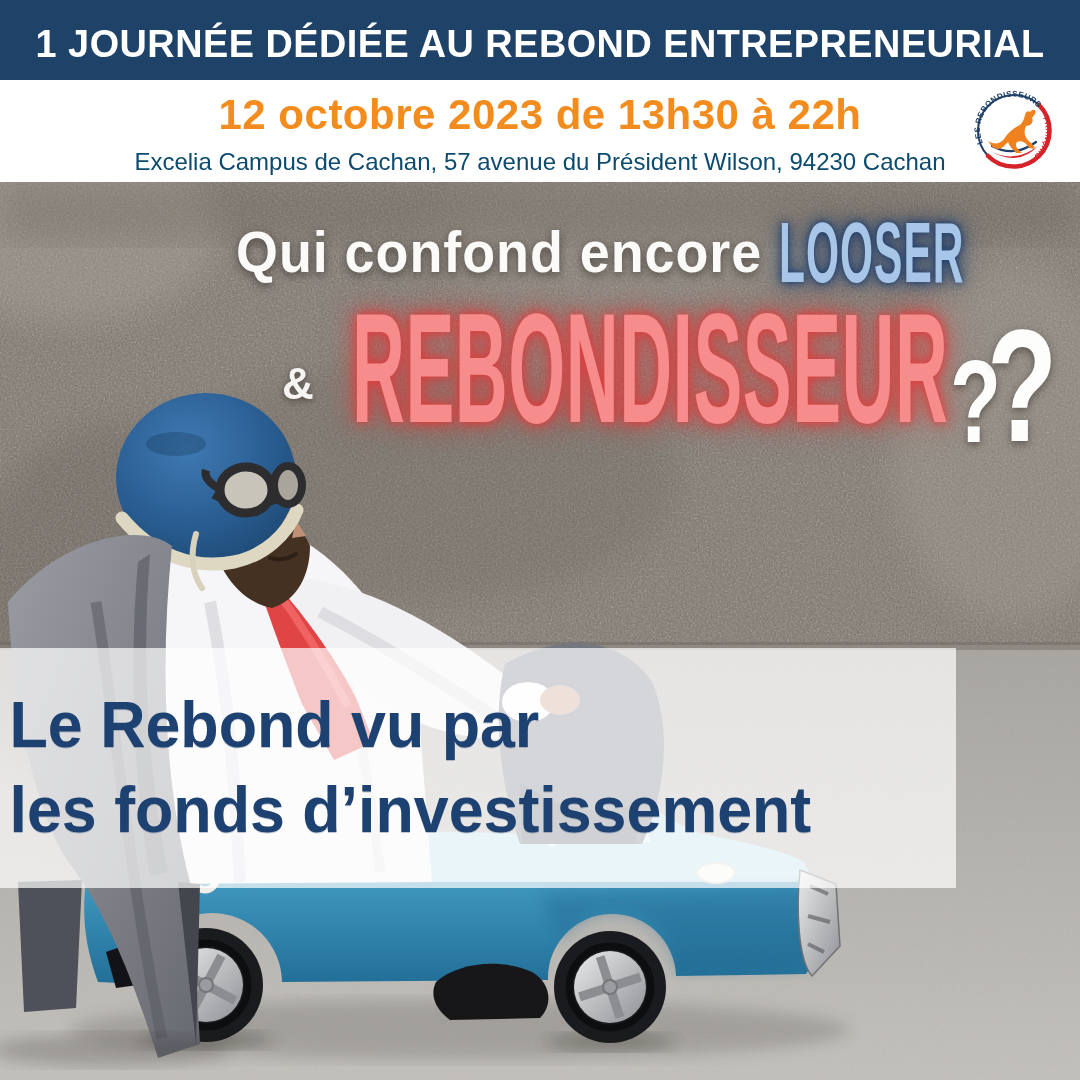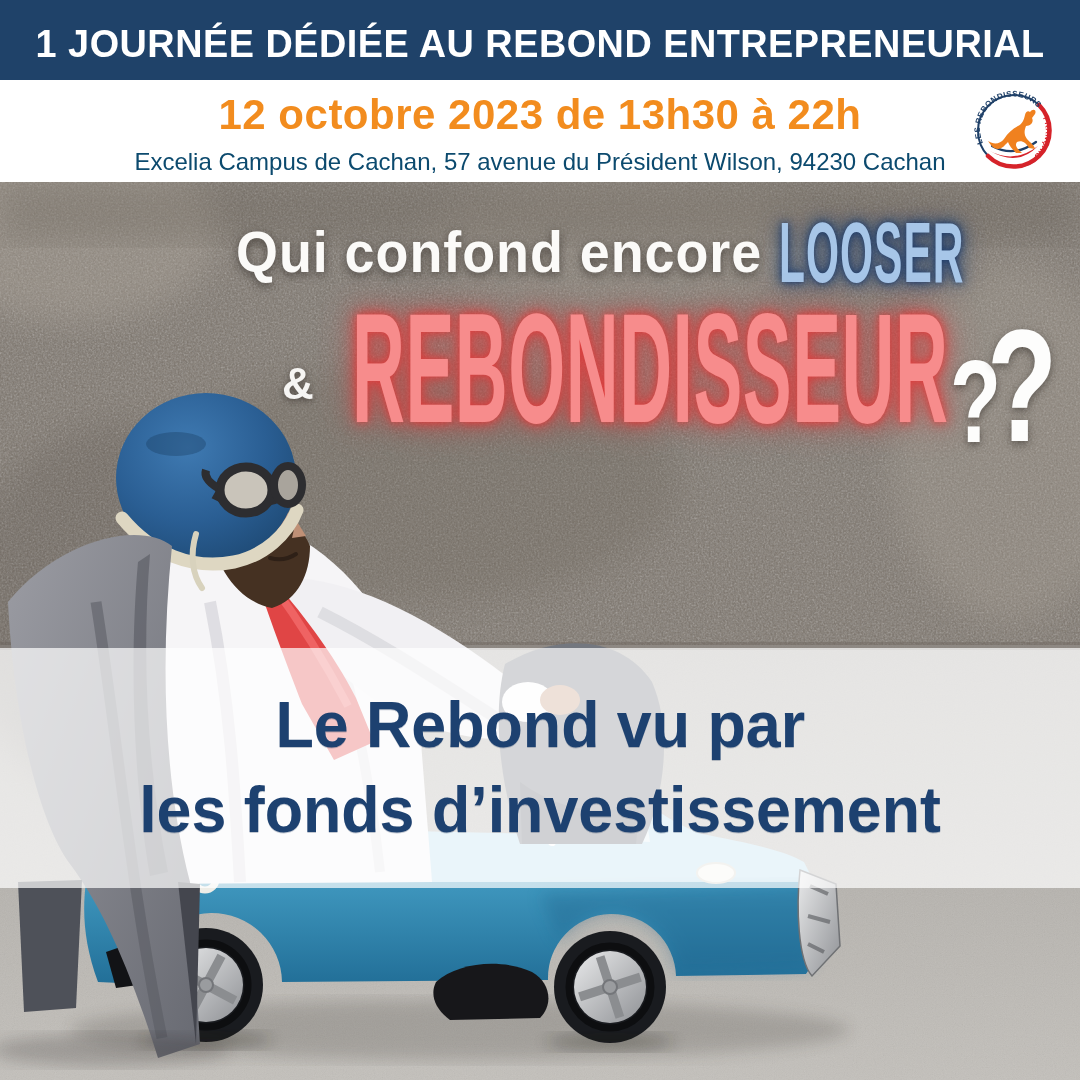--- a/index.html
+++ b/index.html
@@ -60,23 +60,23 @@
     transform:scaleX(.72);transform-origin:left top;
     text-shadow:0 3px 9px rgba(25,20,16,.45);
   }
   .h-qlarge{
     left:987px;top:306px;font-size:160px;color:#fdfdfc;
     transform:scaleX(.72);transform-origin:left top;
     text-shadow:0 3px 10px rgba(25,20,16,.45);
   }
   
   .title-band{
-    position:absolute;left:0;top:648px;width:1080px;height:240px;
+    position:absolute;left:0;top:648px;width:956px;height:240px;
     background:rgba(255,255,255,.70);
-    display:flex;flex-direction:column;align-items:center;justify-content:center;
+    display:flex;flex-direction:column;justify-content:center;
   }
   .title-band .line{
     color:#1D4170;font-size:64px;font-weight:700;line-height:1.33;
     white-space:nowrap;transform:scaleX(.98);transform-origin:center;
     text-shadow:0 1px 0 rgba(20,45,80,.25);
   }
 </style>
 </head>
 <body>
 

